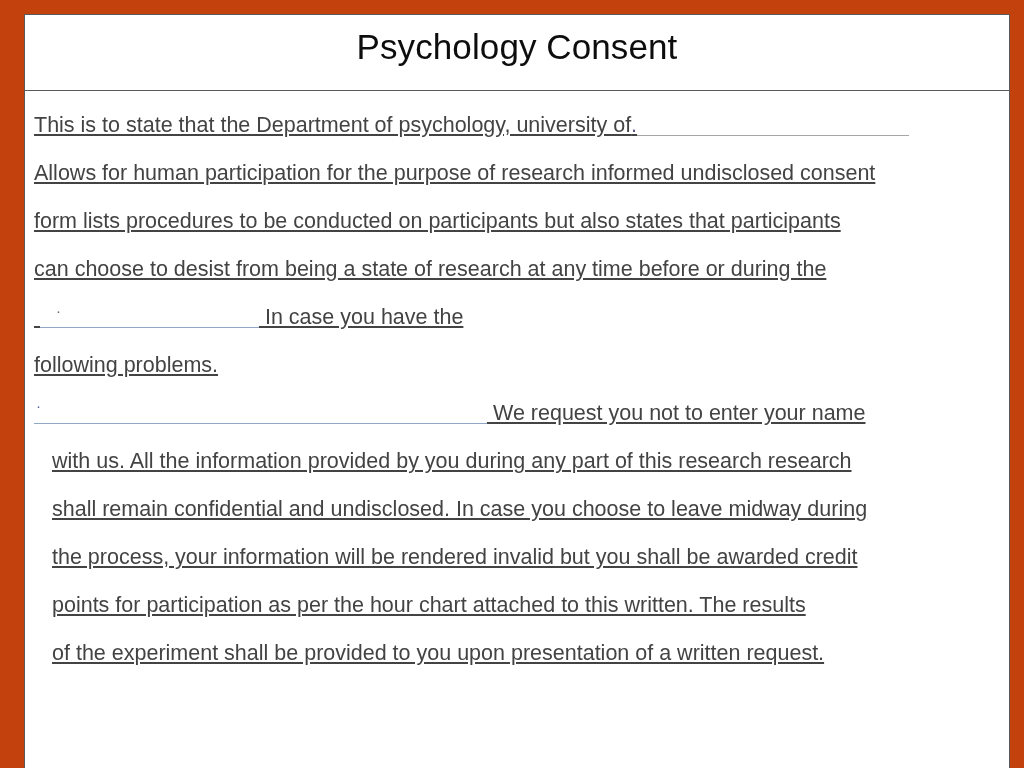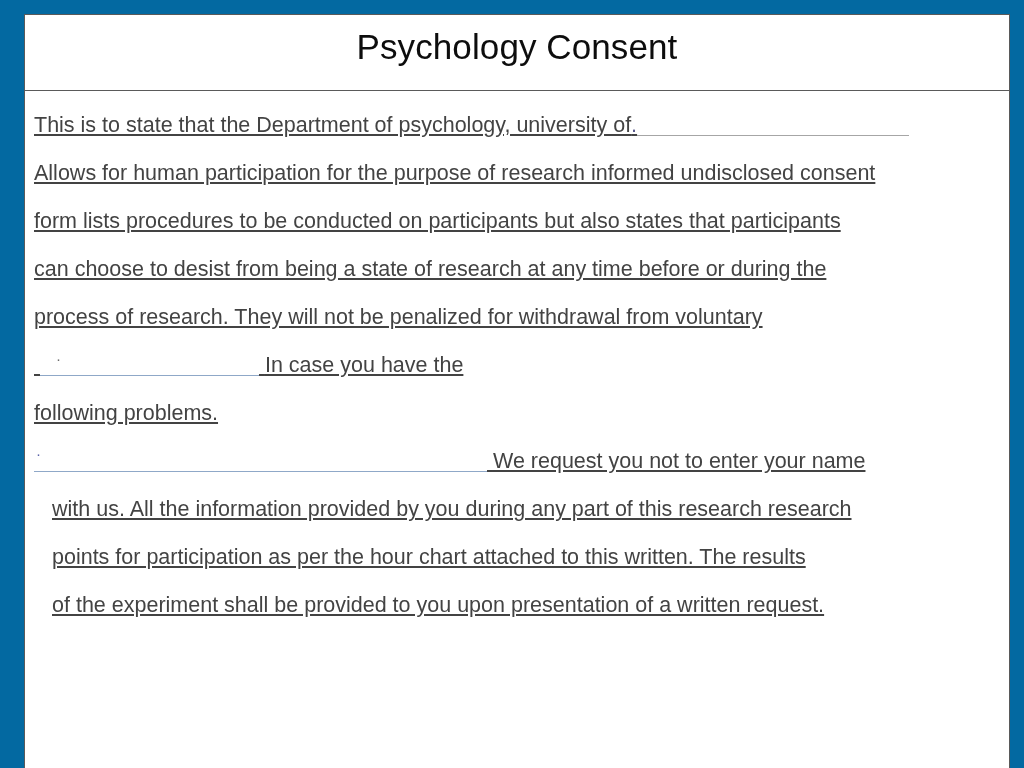--- a/index.html
+++ b/index.html
@@ -8,21 +8,21 @@
     background: #ffffff;
     width: 1024px;
     height: 768px;
     overflow: hidden;
   }
 
   #doc-page {
     position: relative;
     width: 1024px;
     height: 768px;
-    background: #0369a1;
+    background: #c2410c;
     font-family: "Liberation Sans", sans-serif;
   }
 
   
   #consent-form {
     position: absolute;
     left: 24px;
     top: 14px;
     width: 986px;
     height: 760px;
@@ -149,33 +149,34 @@
     <div id="form-body">
 
       <p class="para para-lead">
         <span class="line"><span>This is to state that the Department of psychology, university of</span><span class="dot-mark">.</span><span class="blank blank-gray blank-univ"></span></span>
       </p>
 
       <p class="para">
         <span class="line">Allows for human participation for the purpose of research informed undisclosed consent</span>
         <span class="line">form lists procedures to be conducted on participants but also states that participants</span>
         <span class="line">can choose to desist from being a state of research at any time before or during the</span>
-        <span class="line">process of research. They will not be penalized for withdrawal from voluntary</span>
       </p>
 
       <p class="para">
         <span class="line">&nbsp;<span class="blank blank-blue blank-askedto"><span class="dot-small">·</span></span>&nbsp;<span>In case you have the</span></span>
         <span class="line">following problems.</span>
       </p>
 
       <p class="para">
         <span class="line"><span class="blank blank-blue blank-problems"><span class="dot-lead">·</span></span>&nbsp;<span>We request you not to enter your name</span></span>
       </p>
 
       <p class="para para-indented">
         <span class="line">with us. All the information provided by you during any part of this research research</span>
+        <span class="line">shall remain confidential and undisclosed. In case you choose to leave midway during</span>
+        <span class="line">the process, your information will be rendered invalid but you shall be awarded credit</span>
         <span class="line">points for participation as per the hour chart attached to this written. The results</span>
         <span class="line">of the experiment shall be provided to you upon presentation of a written request.</span>
       </p>
 
     </div>
   </div>
 </div>
 
 </body></html>

